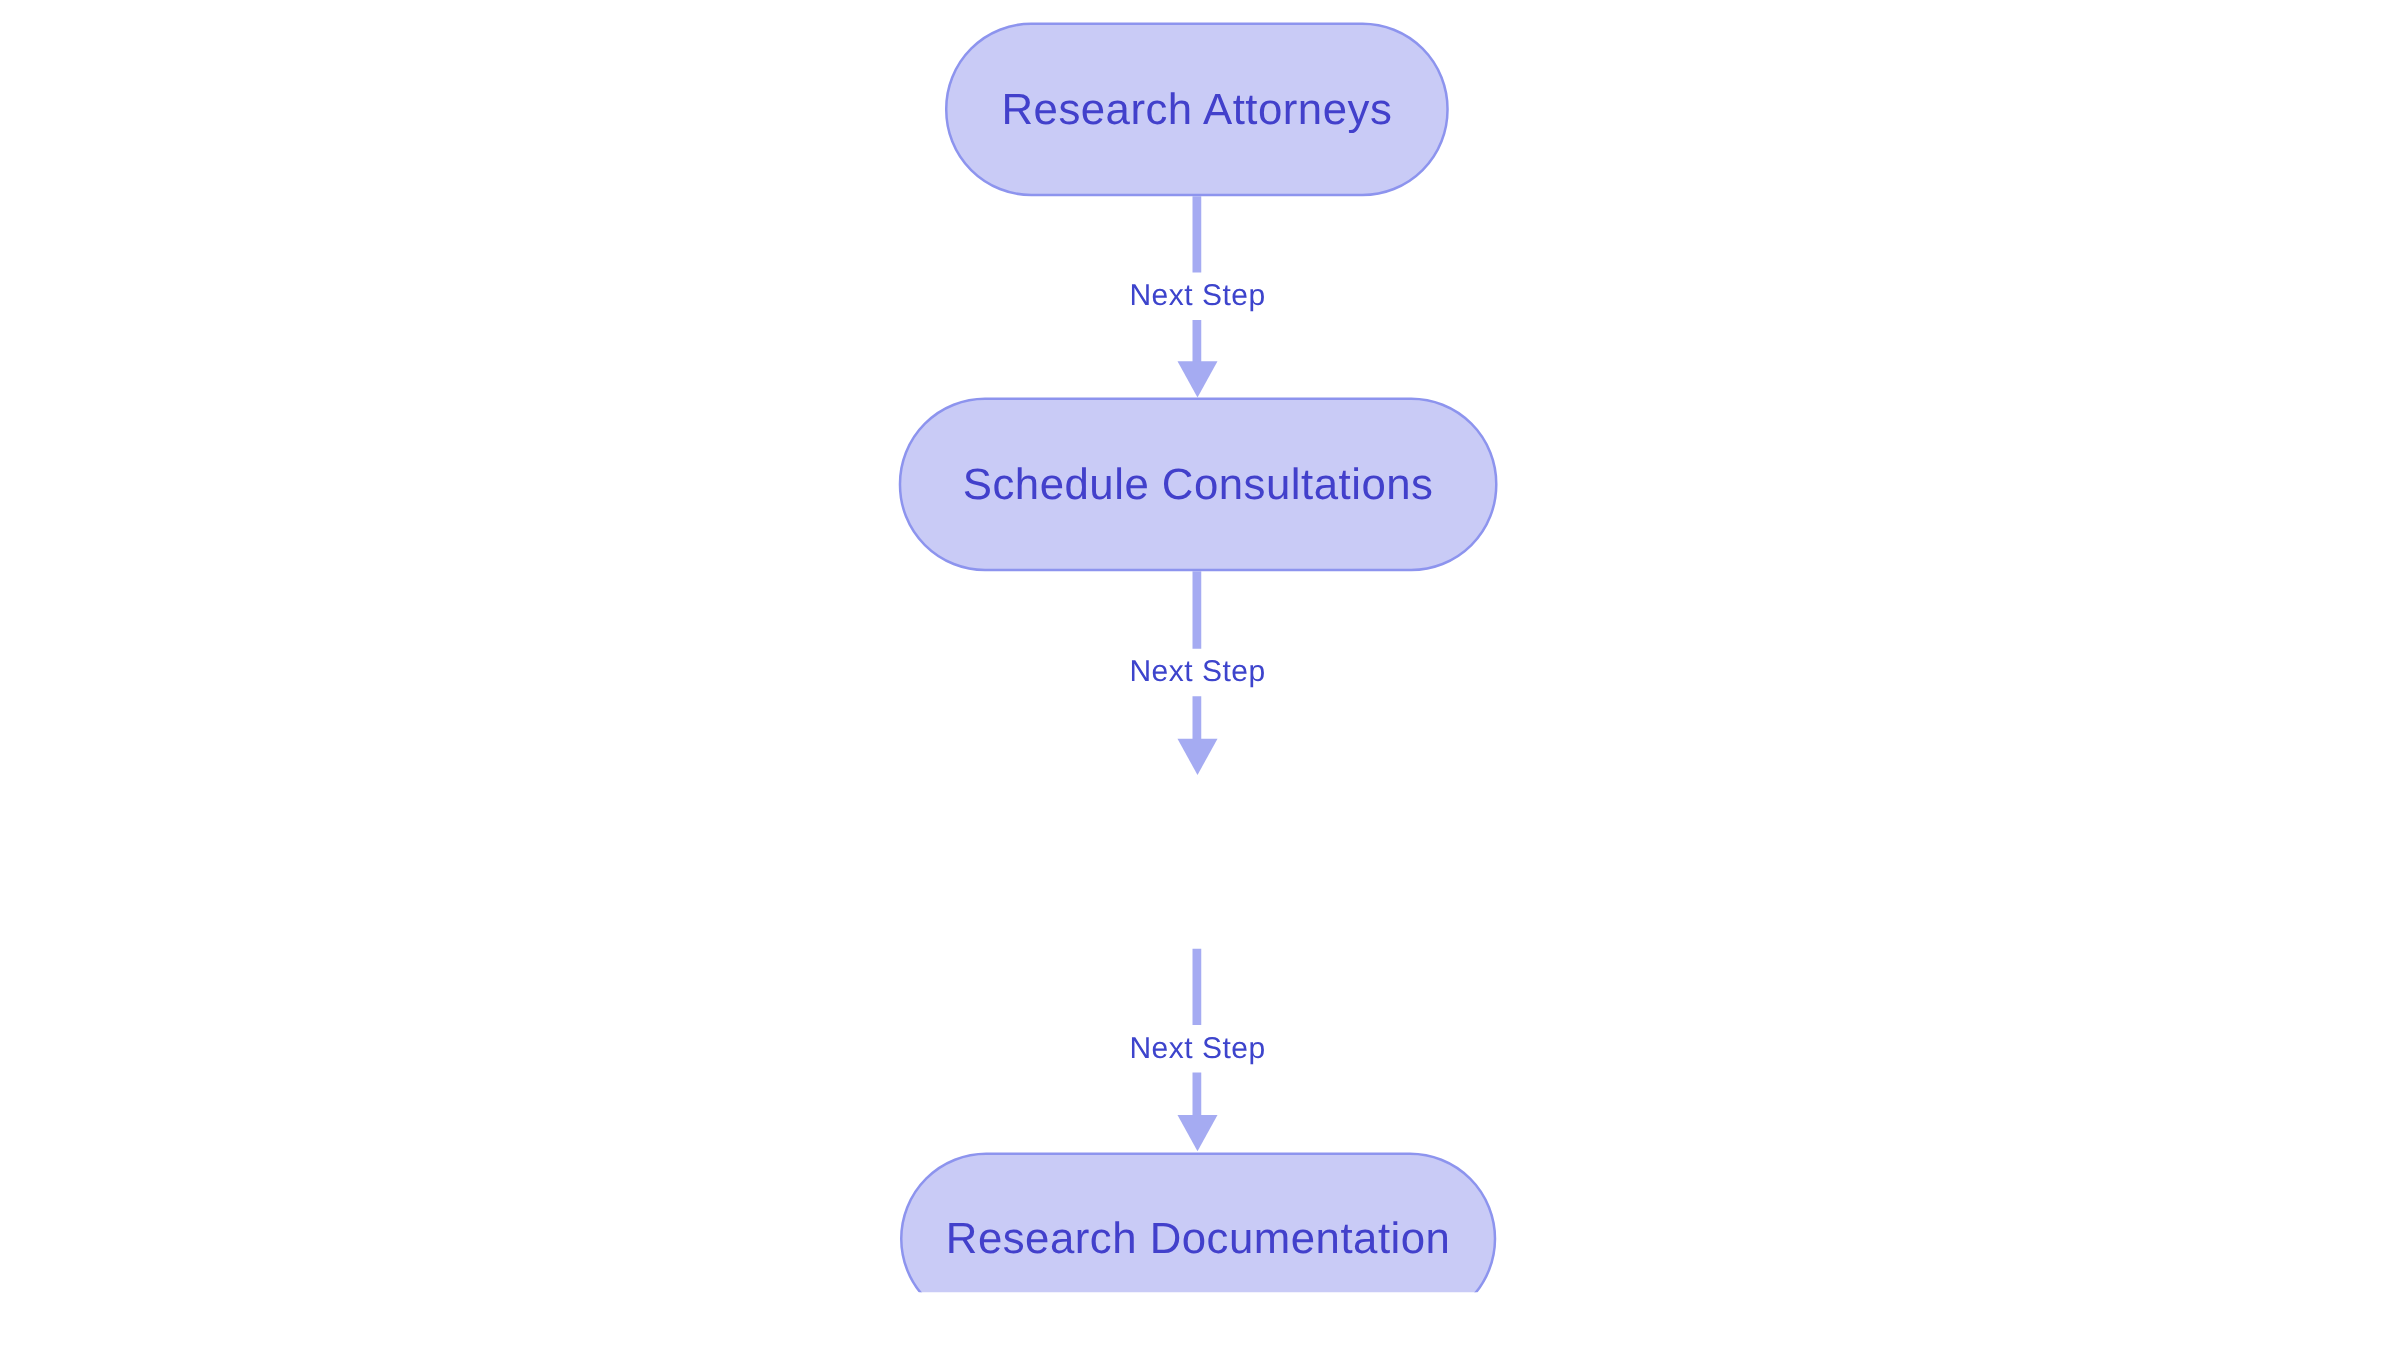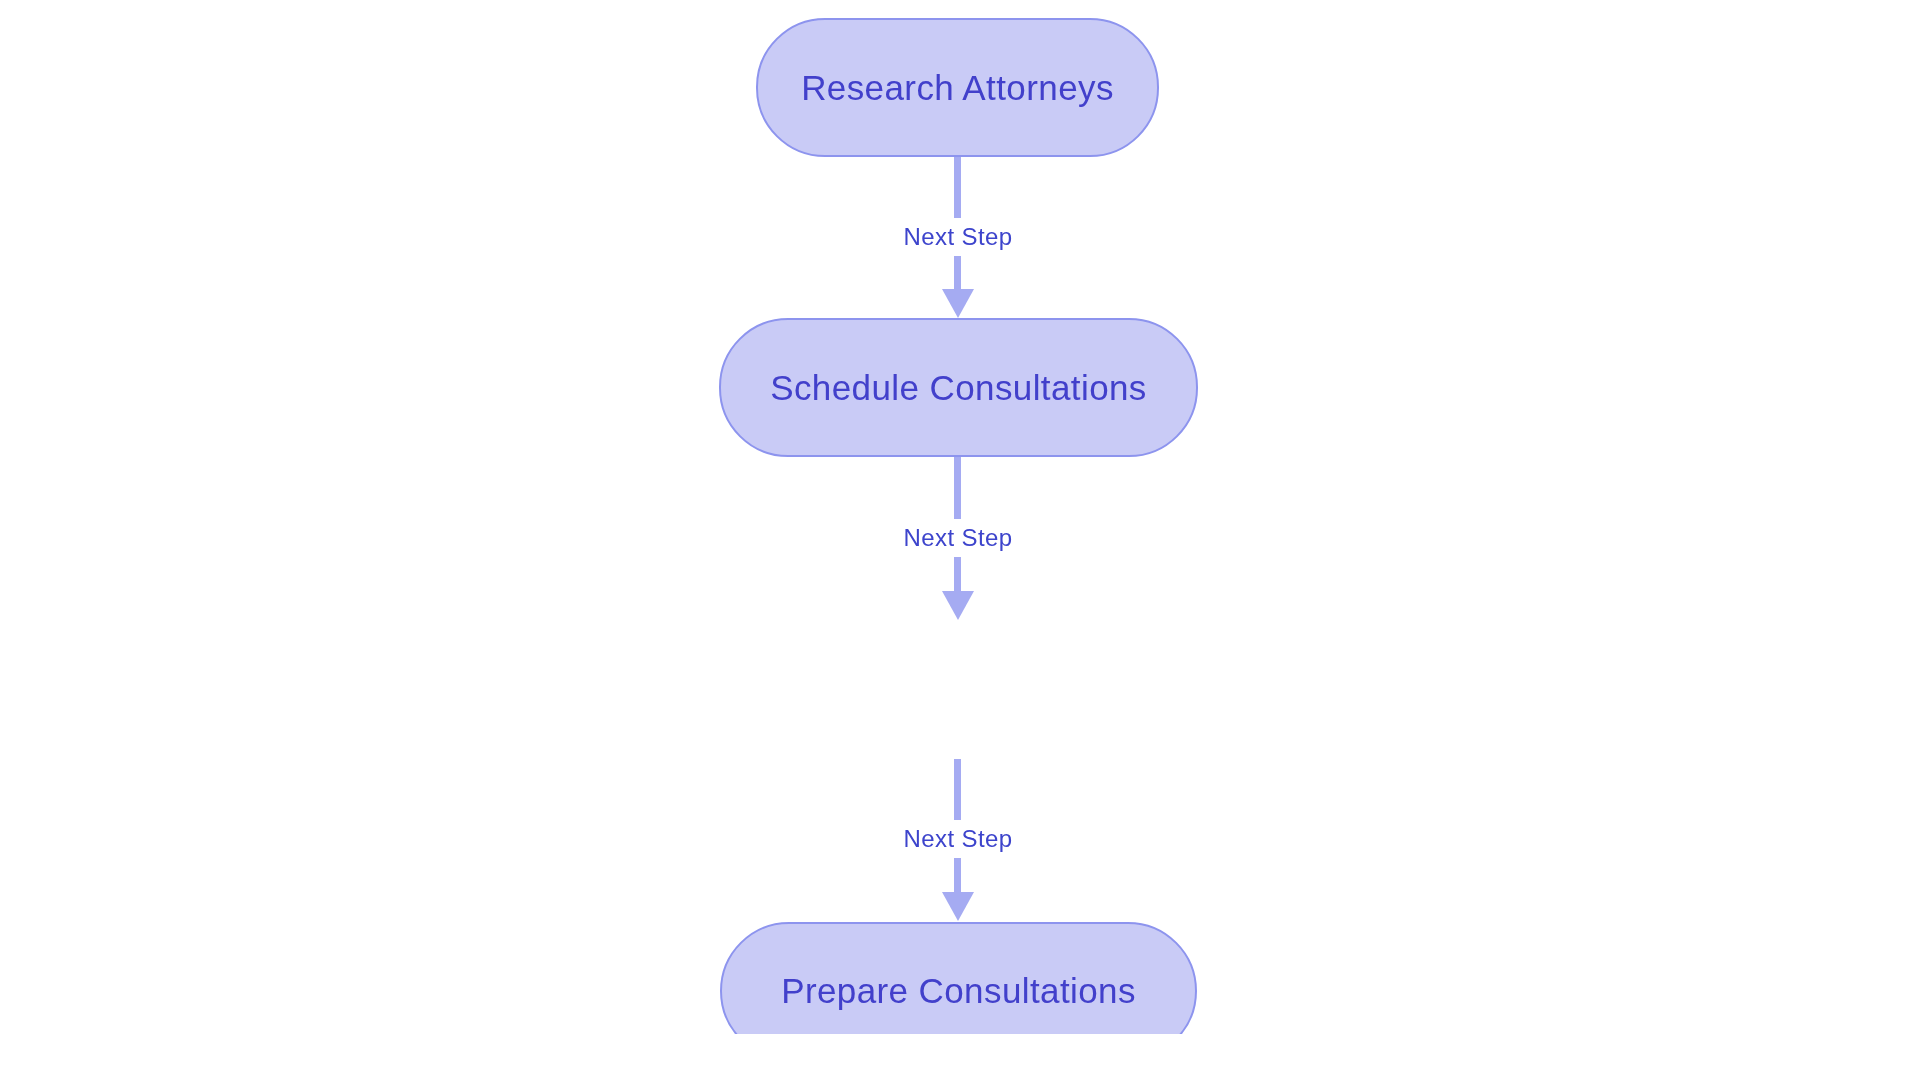--- a/index.html
+++ b/index.html
@@ -99,16 +99,16 @@
   <div class="edge-line line-2"></div>
   <div class="arrowhead arrow-2"></div>
   <span class="edge-label label-2">Next Step</span>
 
 
   <div class="edge-line line-3"></div>
   <div class="arrowhead arrow-3"></div>
   <span class="edge-label label-3">Next Step</span>
 
   <div class="node node-4">
-    <span>Prepare Consultations</span>
+    <span>Research Documentation</span>
   </div>
 
 </div>
 
 </body></html>

